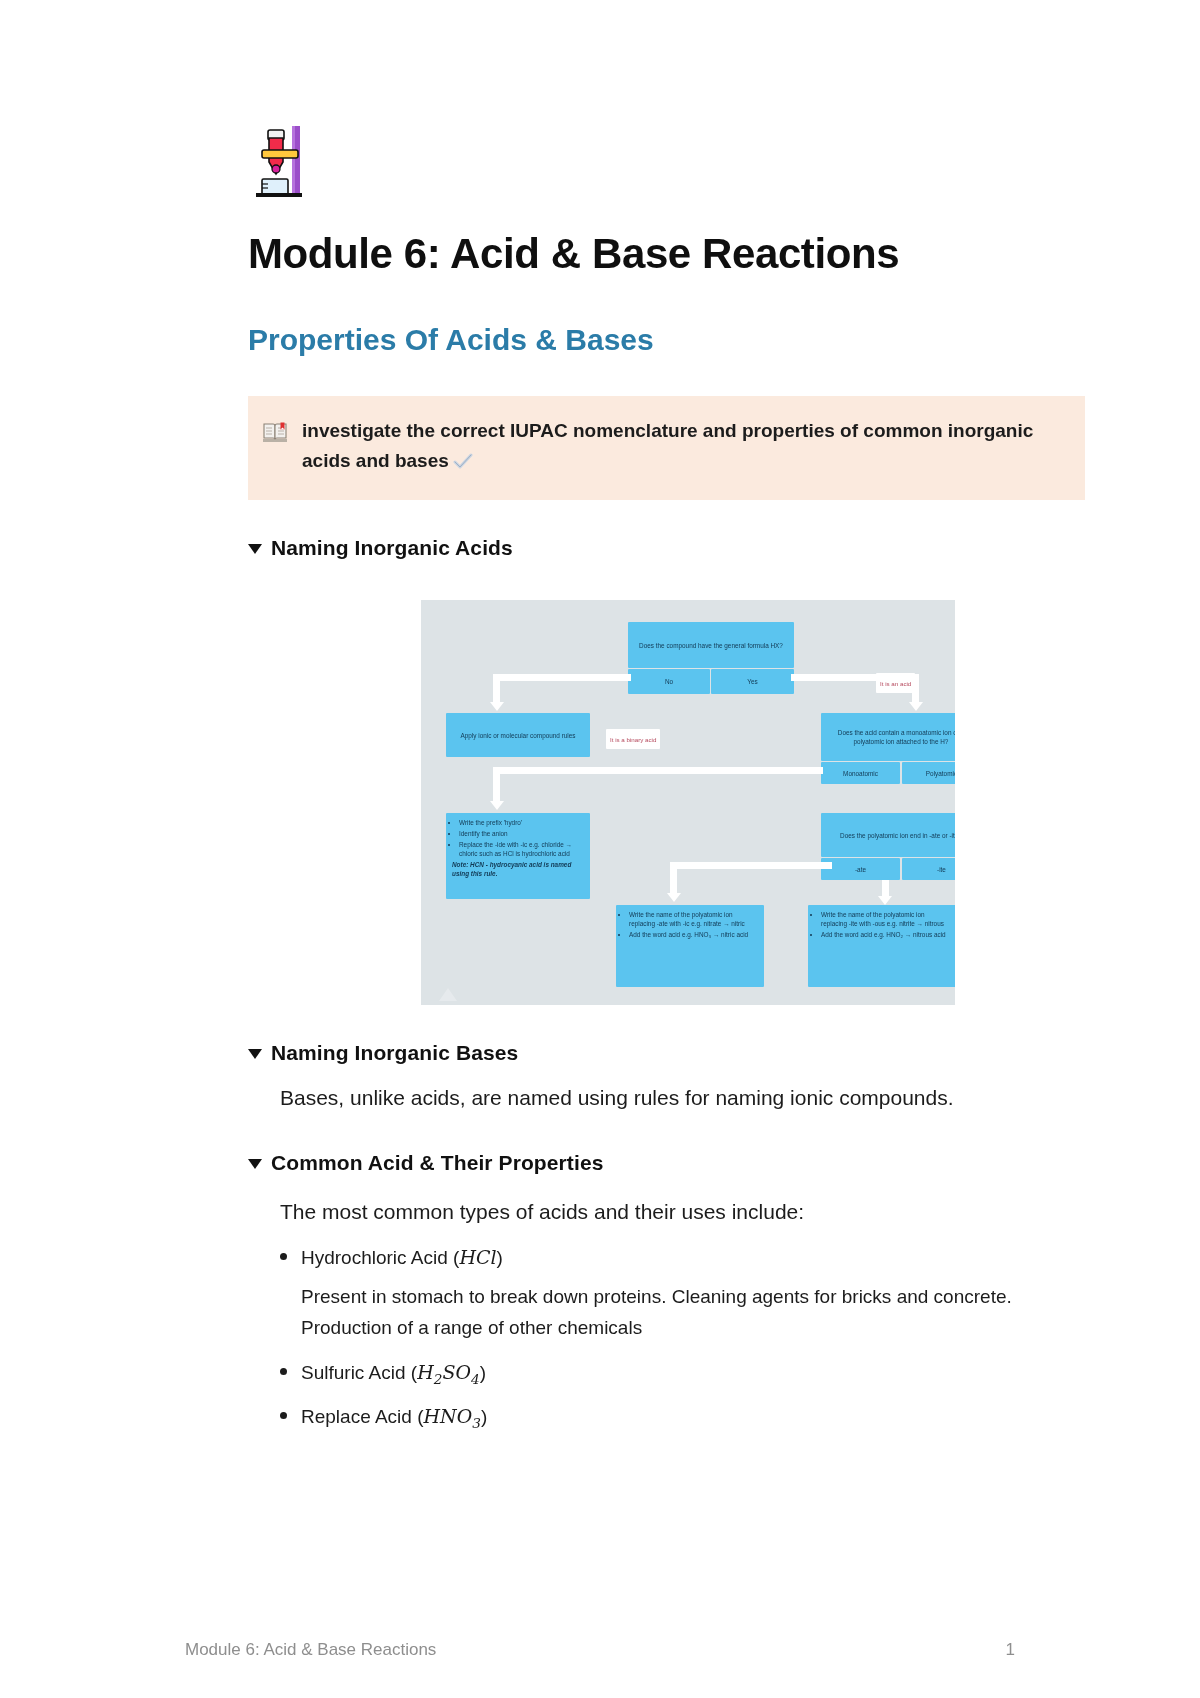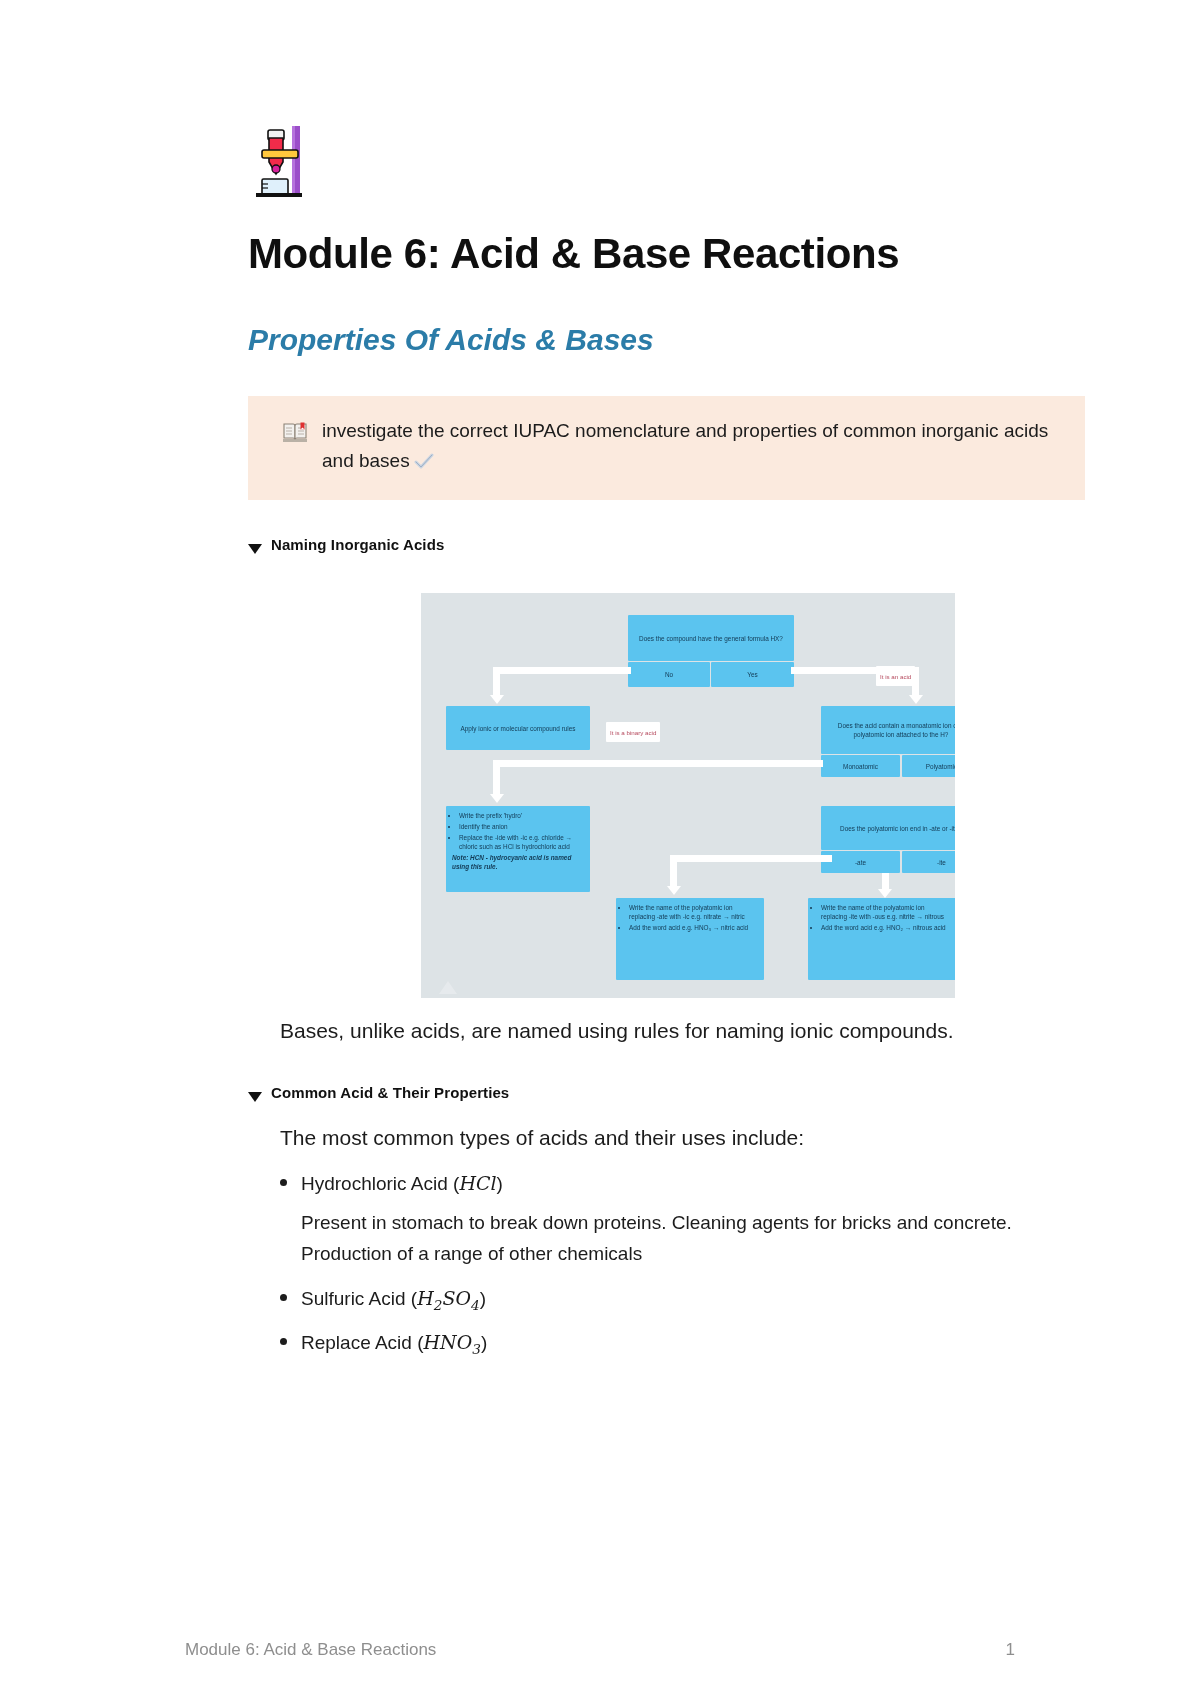--- a/index.html
+++ b/index.html
@@ -46,33 +46,33 @@
     color: #0f0f0f;
     margin: 32px 0 0 0;
     line-height: 1.15;
   }
   .section-title {
     font-size: 30px;
     font-weight: bold;
     color: #2b7ca8;
     margin: 44px 0 0 0;
     line-height: 1.2;
-    font-style: italic;
   }
 
   
   .callout {
     margin-top: 38px;
     background: #fbeade;
-    padding: 20px 26px 22px 34px;
+    padding: 20px 26px 22px 14px;
     display: flex;
     align-items: flex-start;
     gap: 14px;
     width: 840px;
     box-sizing: border-box;
+    font-weight: bold;
   }
   .callout-icon {
     flex: 0 0 auto;
     margin-top: 3px;
     width: 26px;
     height: 26px;
   }
   .callout-text {
     font-size: 19px;
     line-height: 1.55;
@@ -81,24 +81,24 @@
   }
   .tick-icon {
     display: inline-block;
     vertical-align: -3px;
     margin-left: 4px;
   }
 
   
   .toggle-head {
     display: flex;
-    align-items: flex-end;
+    align-items: center;
     gap: 9px;
     margin-top: 36px;
-    font-size: 15px;
+    font-size: 21px;
     font-weight: bold;
     color: #111111;
     letter-spacing: 0.1px;
   }
   .tri {
     width: 0; height: 0;
     border-left: 7px solid transparent;
     border-right: 7px solid transparent;
     border-top: 10px solid #111111;
     flex: 0 0 auto;
@@ -380,20 +380,24 @@
 
         <div class="fc-arrow" style="left:457px; top:280px; width:14px; height:26px;">
           <div class="seg" style="left:3.5px; top:0; width:7px; height:18px;"></div>
           <div class="head" style="left:0; top:16px;"></div>
         </div>
 
         <div class="fc-corner-tri"></div>
       </div>
     </div>
 
+    <div class="toggle-head">
+      <span class="tri"></span>
+      <span>Naming Inorganic Bases</span>
+    </div>
     <p class="body-para">Bases, unlike acids, are named using rules for naming ionic compounds.</p>
 
     <div class="toggle-head">
       <span class="tri"></span>
       <span>Common Acid &amp; Their Properties</span>
     </div>
     <p class="body-para lead-para">The most common types of acids and their uses include:</p>
 
     <ul class="acid-list">
       <li>

